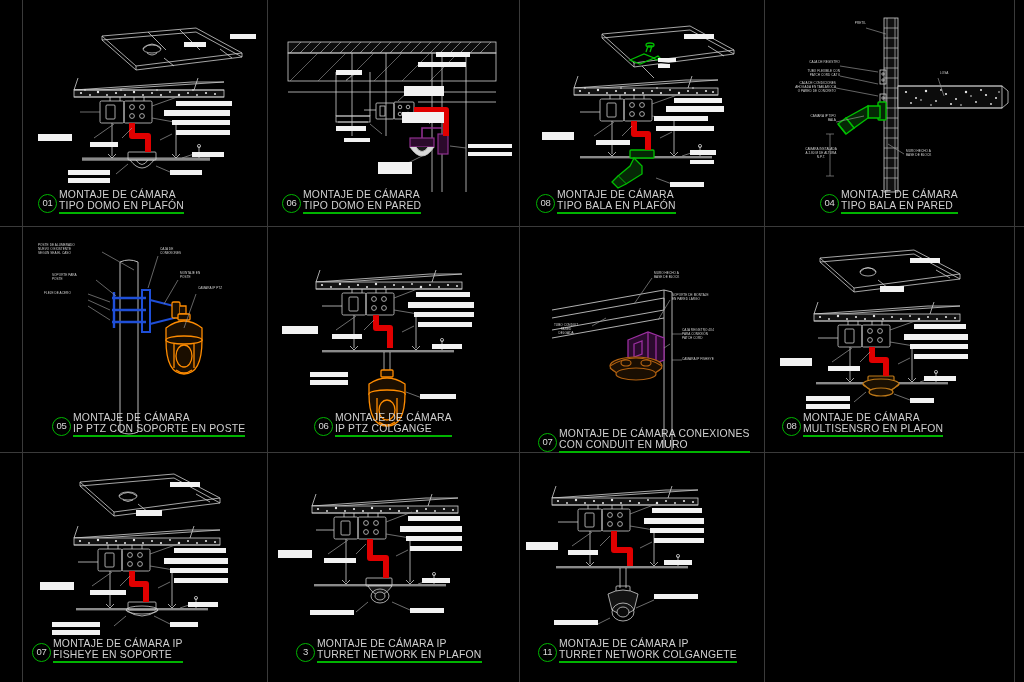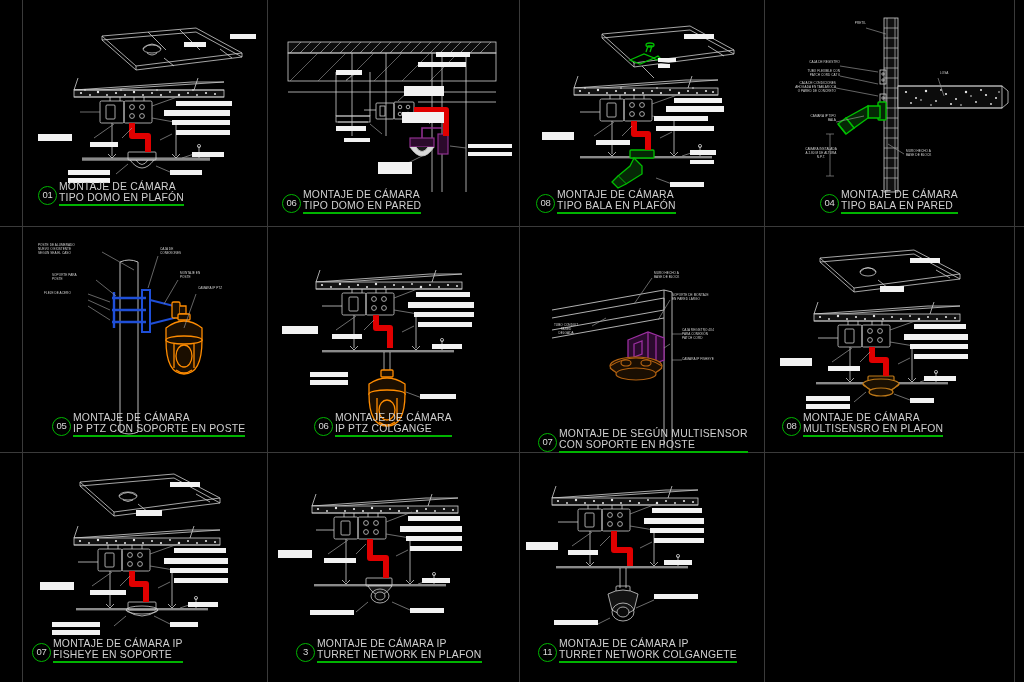--- a/index.html
+++ b/index.html
@@ -147,21 +147,21 @@
     <div class="blk" style="left:140px;top:104px;width:66px;height:6px;"></div>
     <div class="blk" style="left:148px;top:114px;width:58px;height:5px;"></div>
     <div class="blk" style="left:152px;top:124px;width:54px;height:5px;"></div>
     <div class="blk" style="left:14px;top:128px;width:34px;height:7px;"></div>
     <div class="blk" style="left:66px;top:136px;width:28px;height:5px;"></div>
     <div class="blk" style="left:168px;top:146px;width:32px;height:5px;"></div>
     <div class="blk" style="left:44px;top:164px;width:42px;height:5px;"></div>
     <div class="blk" style="left:44px;top:172px;width:42px;height:5px;"></div>
     <div class="blk" style="left:146px;top:164px;width:32px;height:5px;"></div>
 
-    <div class="title" style="left:14px;top:176px;justify-content:space-between;">
+    <div class="title" style="left:14px;top:184px;justify-content:space-between;">
       <div class="bubble">01</div>
       <div class="tstack">
         <div class="tline">MONTAJE DE CÁMARA</div>
         <div class="tline">TIPO DOMO EN PLAFÓN</div>
         <div class="trule"></div>
       </div>
     </div>
   </div>
 
   <div class="panel" style="left:270px;top:6px;width:246px;height:218px;">
@@ -726,22 +726,22 @@
       <div>PARA CONEXIÓN</div>
       <div>PATCH CORD</div>
     </div>
     <div class="mt" style="left:160px;top:110px;">
       <div>CÁMARA IP FISHEYE</div>
     </div>
 
     <div class="title" style="left:16px;top:181px;">
       <div class="bubble">07</div>
       <div class="tstack">
-        <div class="tline">MONTAJE DE SEGÚN MULTISENSOR</div>
-        <div class="tline">CON SOPORTE EN POSTE</div>
+        <div class="tline">MONTAJE DE CÁMARA CONEXIONES</div>
+        <div class="tline">CON CONDUIT EN MURO</div>
         <div class="trule"></div>
       </div>
     </div>
   </div>
 
   <div class="panel" style="left:768px;top:232px;width:244px;height:218px;">
     <svg class="draw" viewBox="0 0 244 218">
       <g stroke="#cfcfcf" fill="none" stroke-width="0.8">
         <path d="M52 26 L146 18 L192 42 L86 56 Z"></path>
         <path d="M52 26 L52 30 L86 60 L86 56"></path>

